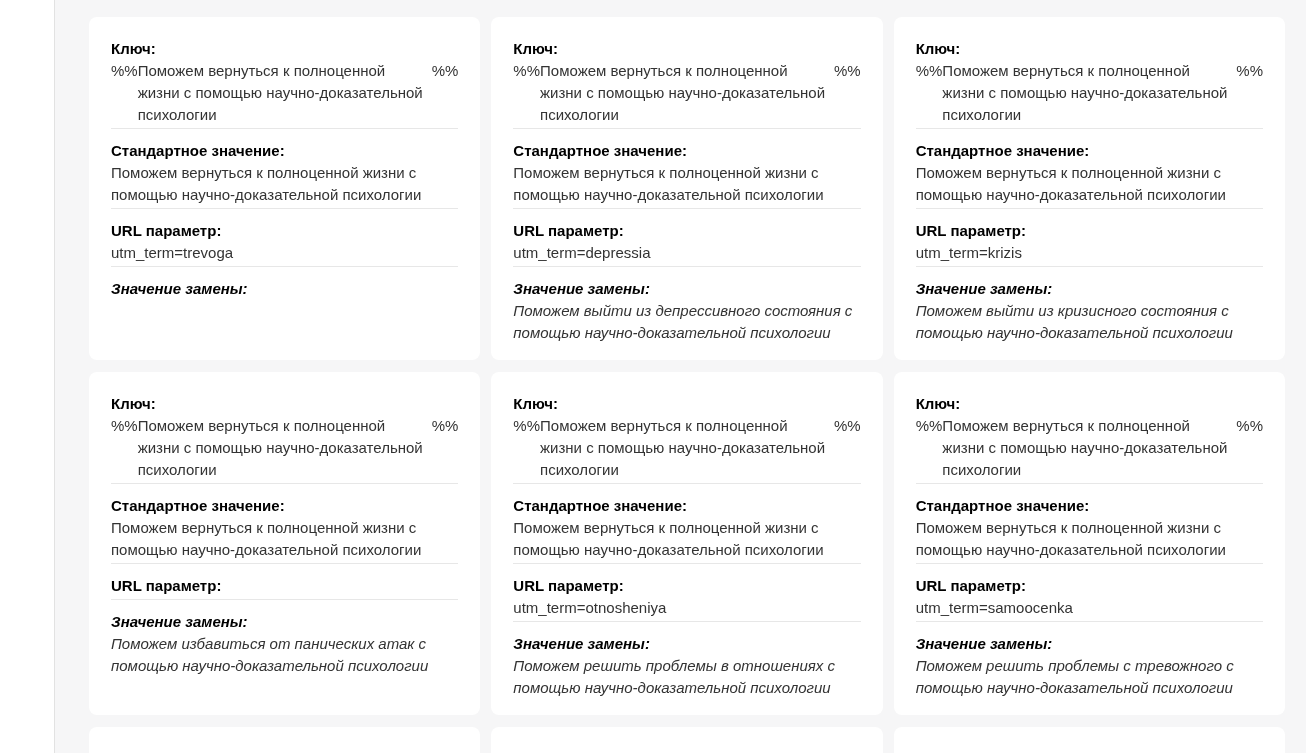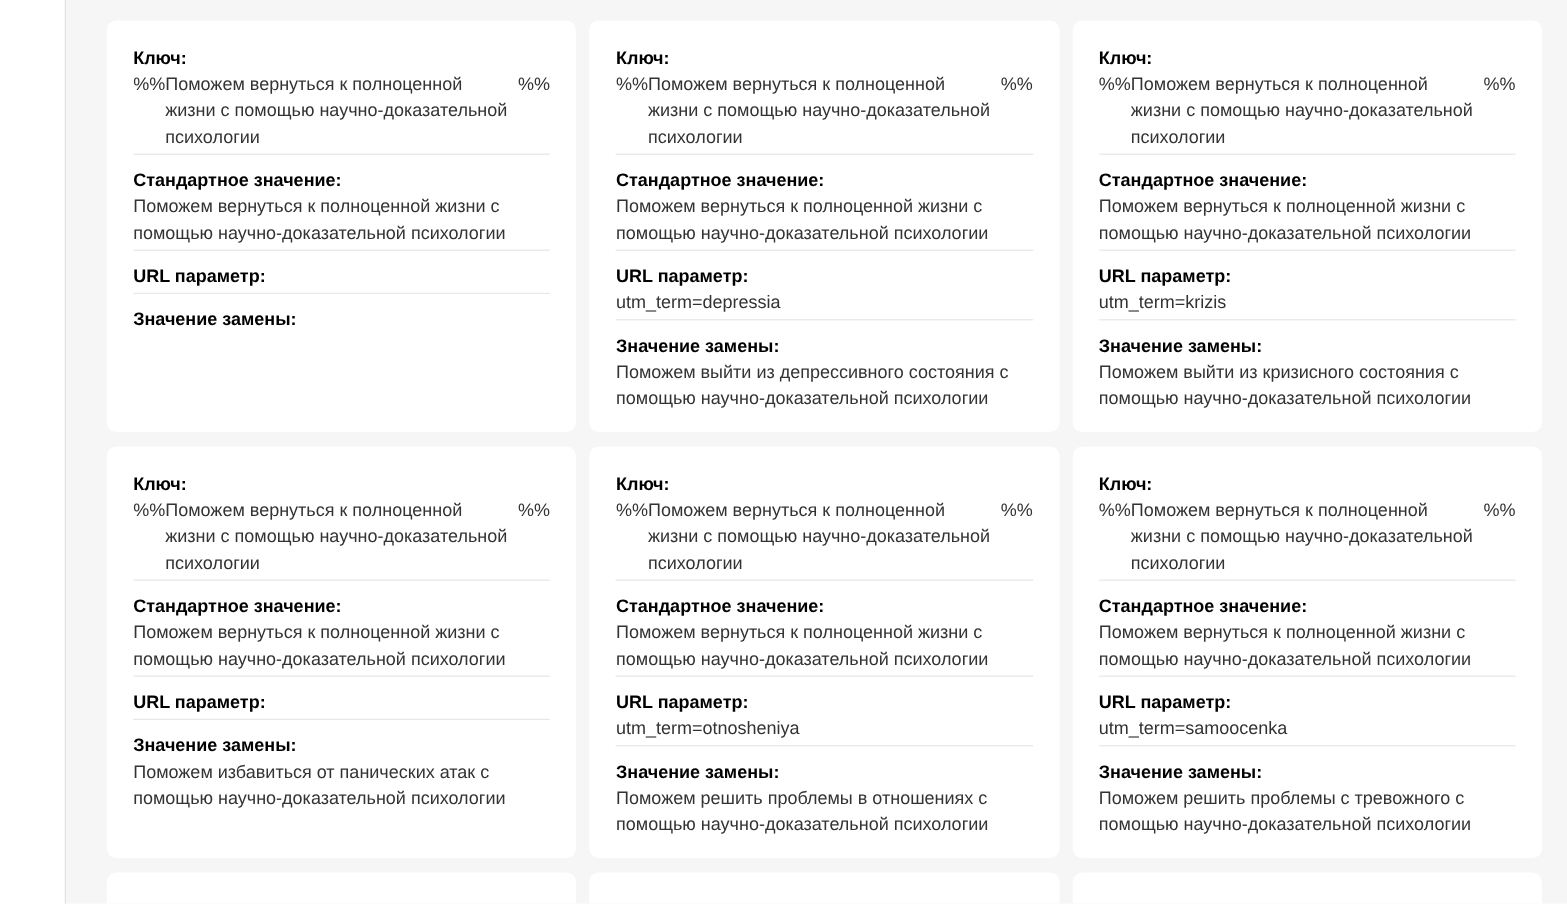--- a/index.html
+++ b/index.html
@@ -31,21 +31,21 @@
     font-size: 15px;
     line-height: 22px;
     color: #333333;
   }
   .card.partial { min-height: 120px; }
   .sec {
     padding-bottom: 2px;
     border-bottom: 1px solid #e7e7e7;
     margin-bottom: 11px;
   }
-  .sec.last { border-bottom: none; margin-bottom: 0; }
+  .sec.last { border-bottom: none; margin-bottom: 0; font-style: italic; }
   .label {
     font-weight: bold;
     font-size: 15px;
     line-height: 22px;
     color: #000000;
   }
   .key-row { display: flex; align-items: flex-start; }
   .key-text { flex: 1 1 auto; padding-right: 6px; }
   .delim { flex: 0 0 auto; white-space: nowrap; }
 </style>
@@ -62,20 +62,21 @@
         <div class="key-text">Поможем вернуться к полноценной жизни с помощью научно-доказательной психологии</div>
         <span class="delim">%%</span>
       </div>
     </section>
     <section class="sec">
       <div class="label">Стандартное значение:</div>
       <div class="val">Поможем вернуться к полноценной жизни с помощью научно-доказательной психологии</div>
     </section>
     <section class="sec">
       <div class="label">URL параметр:</div>
+      <div class="val">utm_term=trevoga</div>
     </section>
     <section class="sec last">
       <div class="label">Значение замены:</div>
     </section>
   </article>
 
   <article class="card">
     <section class="sec">
       <div class="label">Ключ:</div>
       <div class="key-row">

